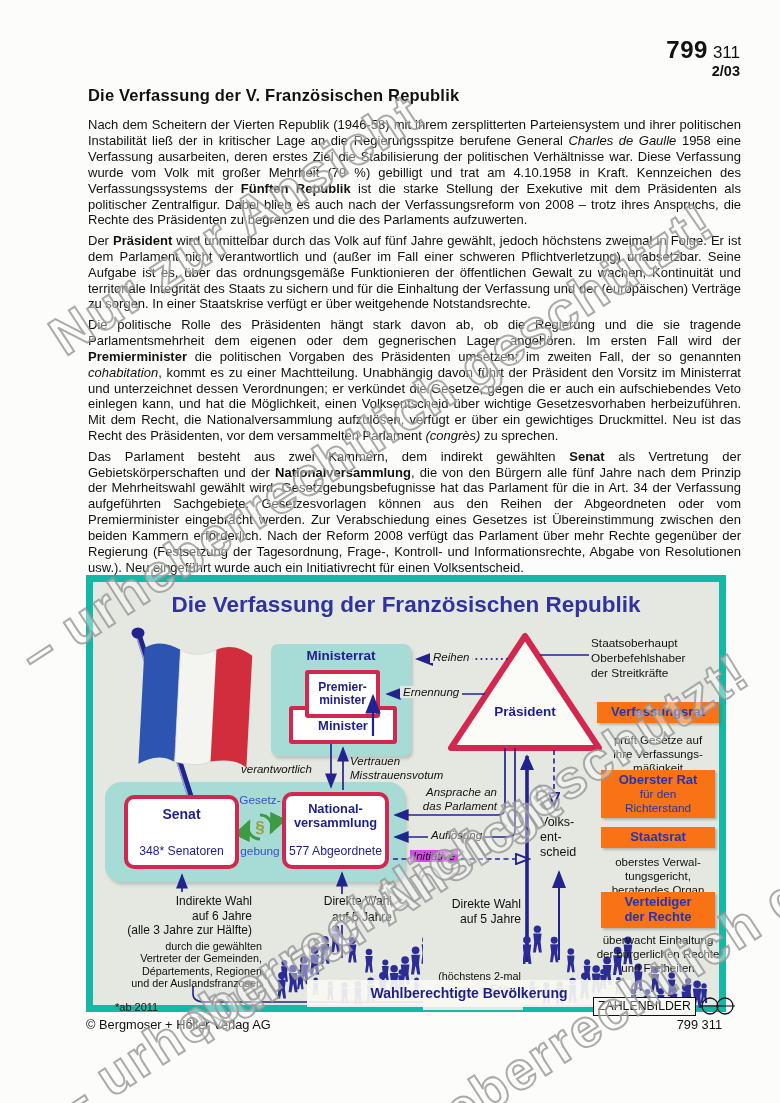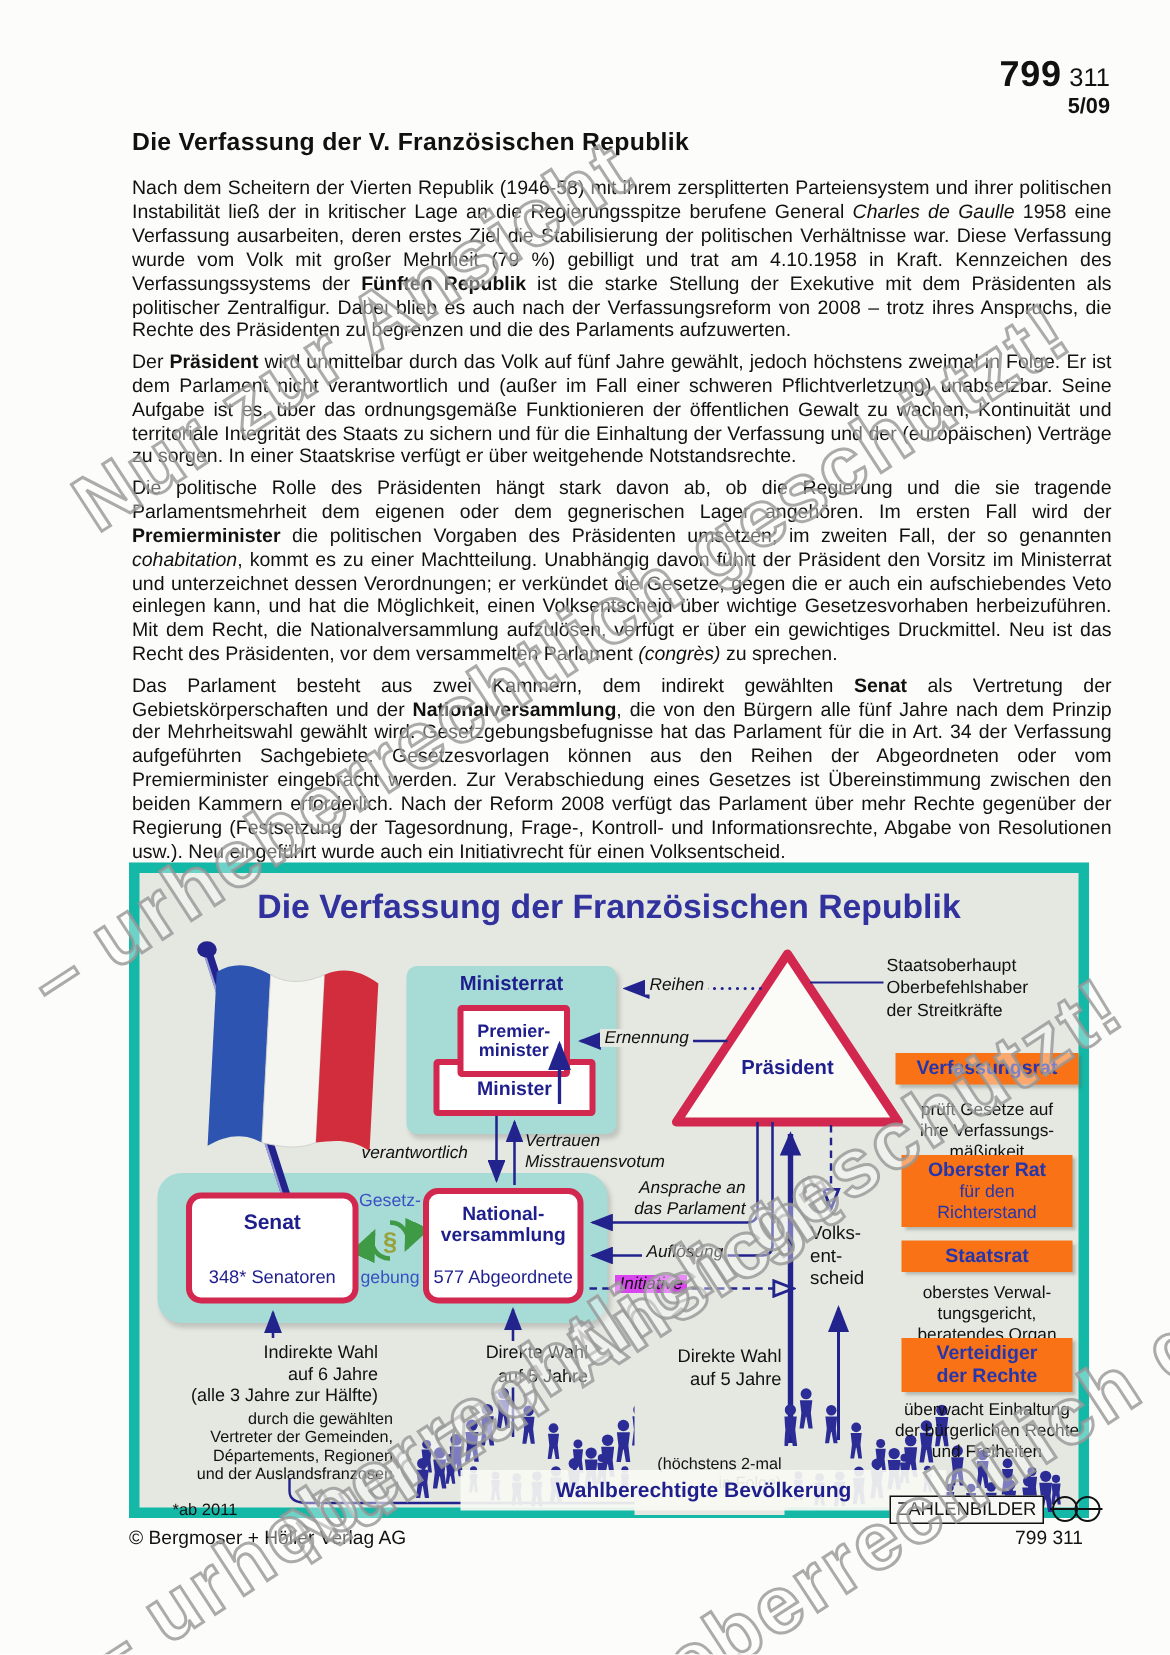--- a/index.html
+++ b/index.html
@@ -101,21 +101,21 @@
   #wm5 { left:330px; top:1162px; }
 </style>
 </head>
 <body>
 
 <div class="page">
 
   <div class="doc-number">
     <span class="num-main">799</span><span class="num-sub">311</span>
   </div>
-  <div class="doc-page">5/09</div>
+  <div class="doc-page">2/03</div>
   <h1 class="doc-title">Die Verfassung der V. Französischen Republik</h1>
 
   <div class="article">
     <p class="para"><span>Nach dem Scheitern der Vierten Republik (1946-58) mit ihrem zersplitterten Parteiensystem und ihrer politischen Instabilität ließ der in kritischer Lage an die Regierungsspitze berufene General </span><span style="font-style: italic;">Charles de Gaulle</span><span> 1958 eine Verfassung ausarbeiten, deren erstes Ziel die Stabilisierung der politischen Verhältnisse war. Diese Verfassung wurde vom Volk mit großer Mehrheit (79 %) gebilligt und trat am 4.10.1958 in Kraft. Kennzeichen des Verfassungssystems der </span><span style="font-weight: bold;">Fünften Republik</span><span> ist die starke Stellung der Exekutive mit dem Präsidenten als politischer Zentralfigur. Dabei blieb es auch nach der Verfassungsreform von 2008 – trotz ihres Anspruchs, die Rechte des Präsidenten zu begrenzen und die des Parlaments aufzuwerten.</span></p>
     <p class="para"><span>Der </span><span style="font-weight: bold;">Präsident</span><span> wird unmittelbar durch das Volk auf fünf Jahre gewählt, jedoch höchstens zweimal in Folge. Er ist dem Parlament nicht verantwortlich und (außer im Fall einer schweren Pflichtverletzung) unabsetzbar. Seine Aufgabe ist es, über das ordnungsgemäße Funktionieren der öffentlichen Gewalt zu wachen, Kontinuität und territoriale Integrität des Staats zu sichern und für die Einhaltung der Verfassung und der (europäischen) Verträge zu sorgen. In einer Staatskrise verfügt er über weitgehende Notstandsrechte.</span></p>
     <p class="para"><span>Die politische Rolle des Präsidenten hängt stark davon ab, ob die Regierung und die sie tragende Parlamentsmehrheit dem eigenen oder dem gegnerischen Lager angehören. Im ersten Fall wird der </span><span style="font-weight: bold;">Premierminister</span><span> die politischen Vorgaben des Präsidenten umsetzen; im zweiten Fall, der so genannten </span><span style="font-style: italic;">cohabitation</span><span>, kommt es zu einer Machtteilung. Unabhängig davon führt der Präsident den Vorsitz im Ministerrat und unterzeichnet dessen Verordnungen; er verkündet die Gesetze, gegen die er auch ein aufschiebendes Veto einlegen kann, und hat die Möglichkeit, einen Volksentscheid über wichtige Gesetzesvorhaben herbeizuführen. Mit dem Recht, die Nationalversammlung aufzulösen, verfügt er über ein gewichtiges Druckmittel. Neu ist das Recht des Präsidenten, vor dem versammelten Parlament </span><span style="font-style: italic;">(congrès)</span><span> zu sprechen.</span></p>
     <p class="para"><span>Das Parlament besteht aus zwei Kammern, dem indirekt gewählten </span><span style="font-weight: bold;">Senat</span><span> als Vertretung der Gebietskörperschaften und der </span><span style="font-weight: bold;">Nationalversammlung</span><span>, die von den Bürgern alle fünf Jahre nach dem Prinzip der Mehrheitswahl gewählt wird. Gesetzgebungsbefugnisse hat das Parlament für die in Art. 34 der Verfassung aufgeführten Sachgebiete. Gesetzesvorlagen können aus den Reihen der Abgeordneten oder vom Premierminister eingebracht werden. Zur Verabschiedung eines Gesetzes ist Übereinstimmung zwischen den beiden Kammern erforderlich. Nach der Reform 2008 verfügt das Parlament über mehr Rechte gegenüber der Regierung (Festsetzung der Tagesordnung, Frage-, Kontroll- und Informationsrechte, Abgabe von Resolutionen usw.). Neu eingeführt wurde auch ein Initiativrecht für einen Volksentscheid.</span></p>
   </div>
 
   <div class="figure">

